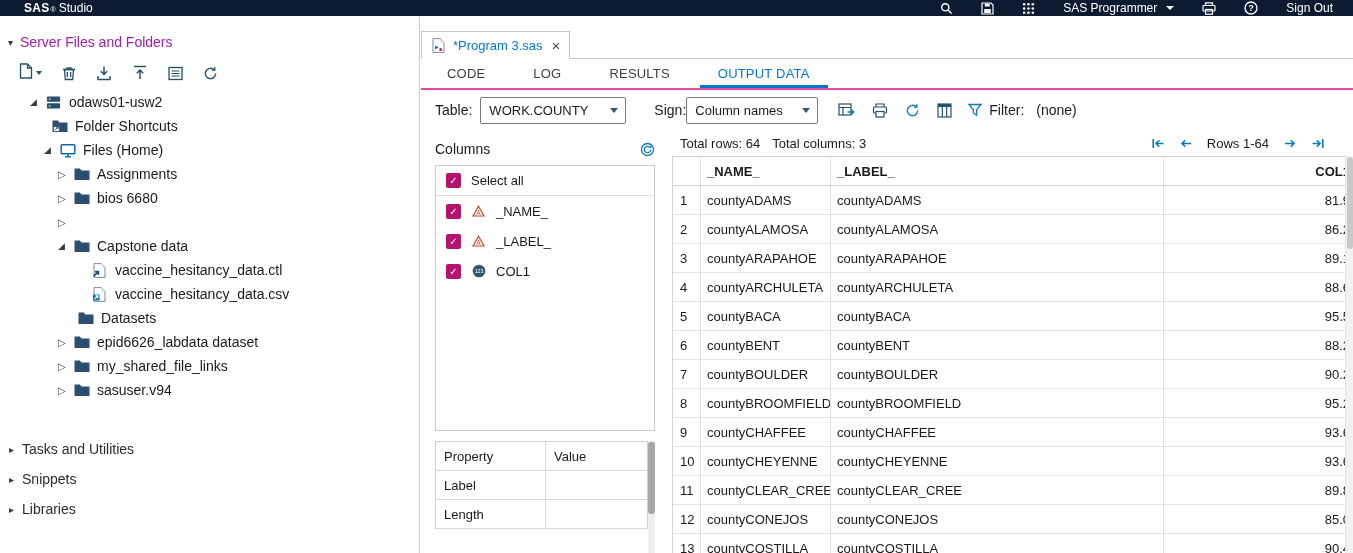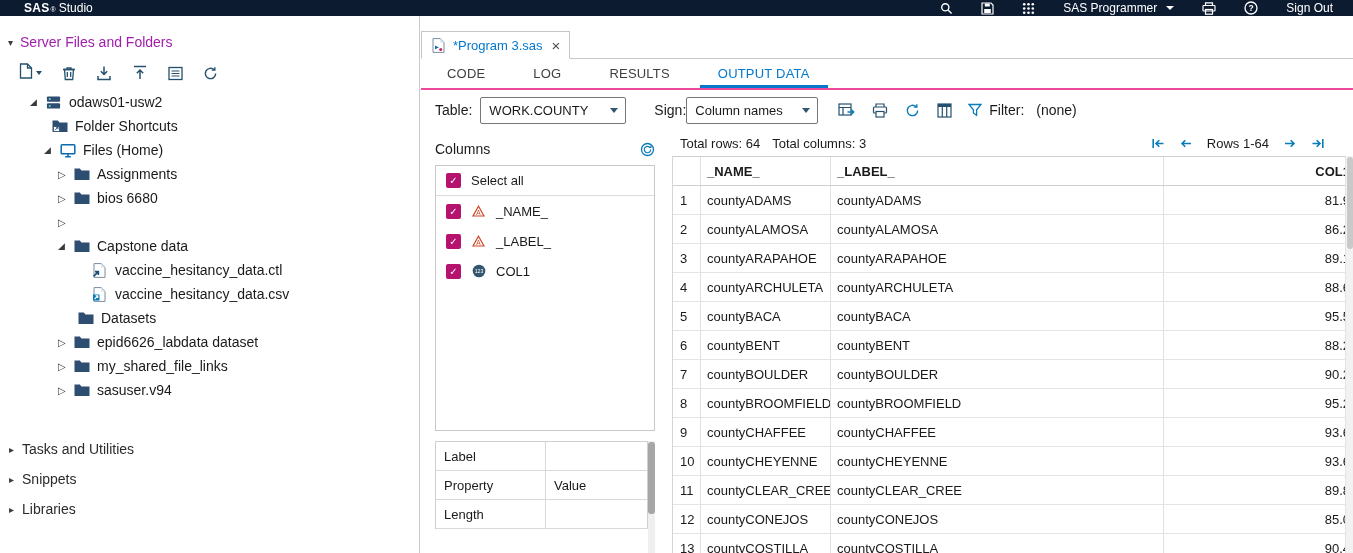--- a/index.html
+++ b/index.html
@@ -470,27 +470,27 @@
                 <circle cx="7" cy="7" r="6.3" fill="#33566f"></circle>
                 <text x="7" y="9.2" text-anchor="middle" font-size="5.2" fill="#fff" font-family="Liberation Sans,sans-serif">123</text>
               </svg>
             </span>
             <span>COL1</span>
           </div>
         </div>
       <div class="proparea">
         <div class="proptable">
           <div class="prow">
+            <div class="pc1">Property</div>
+            <div class="pc2">Value</div>
+          </div>
+        <div class="prow">
               <div class="pc1">Label</div>
               <div class="pc2"></div>
             </div>
-        <div class="prow">
-            <div class="pc1">Property</div>
-            <div class="pc2">Value</div>
-          </div>
             <div class="prow">
               <div class="pc1">Length</div>
               <div class="pc2"></div>
             </div>
           </div>
         <div class="pscroll">
             <div class="pthumb"></div>
           </div>
       </div>
     </div>

